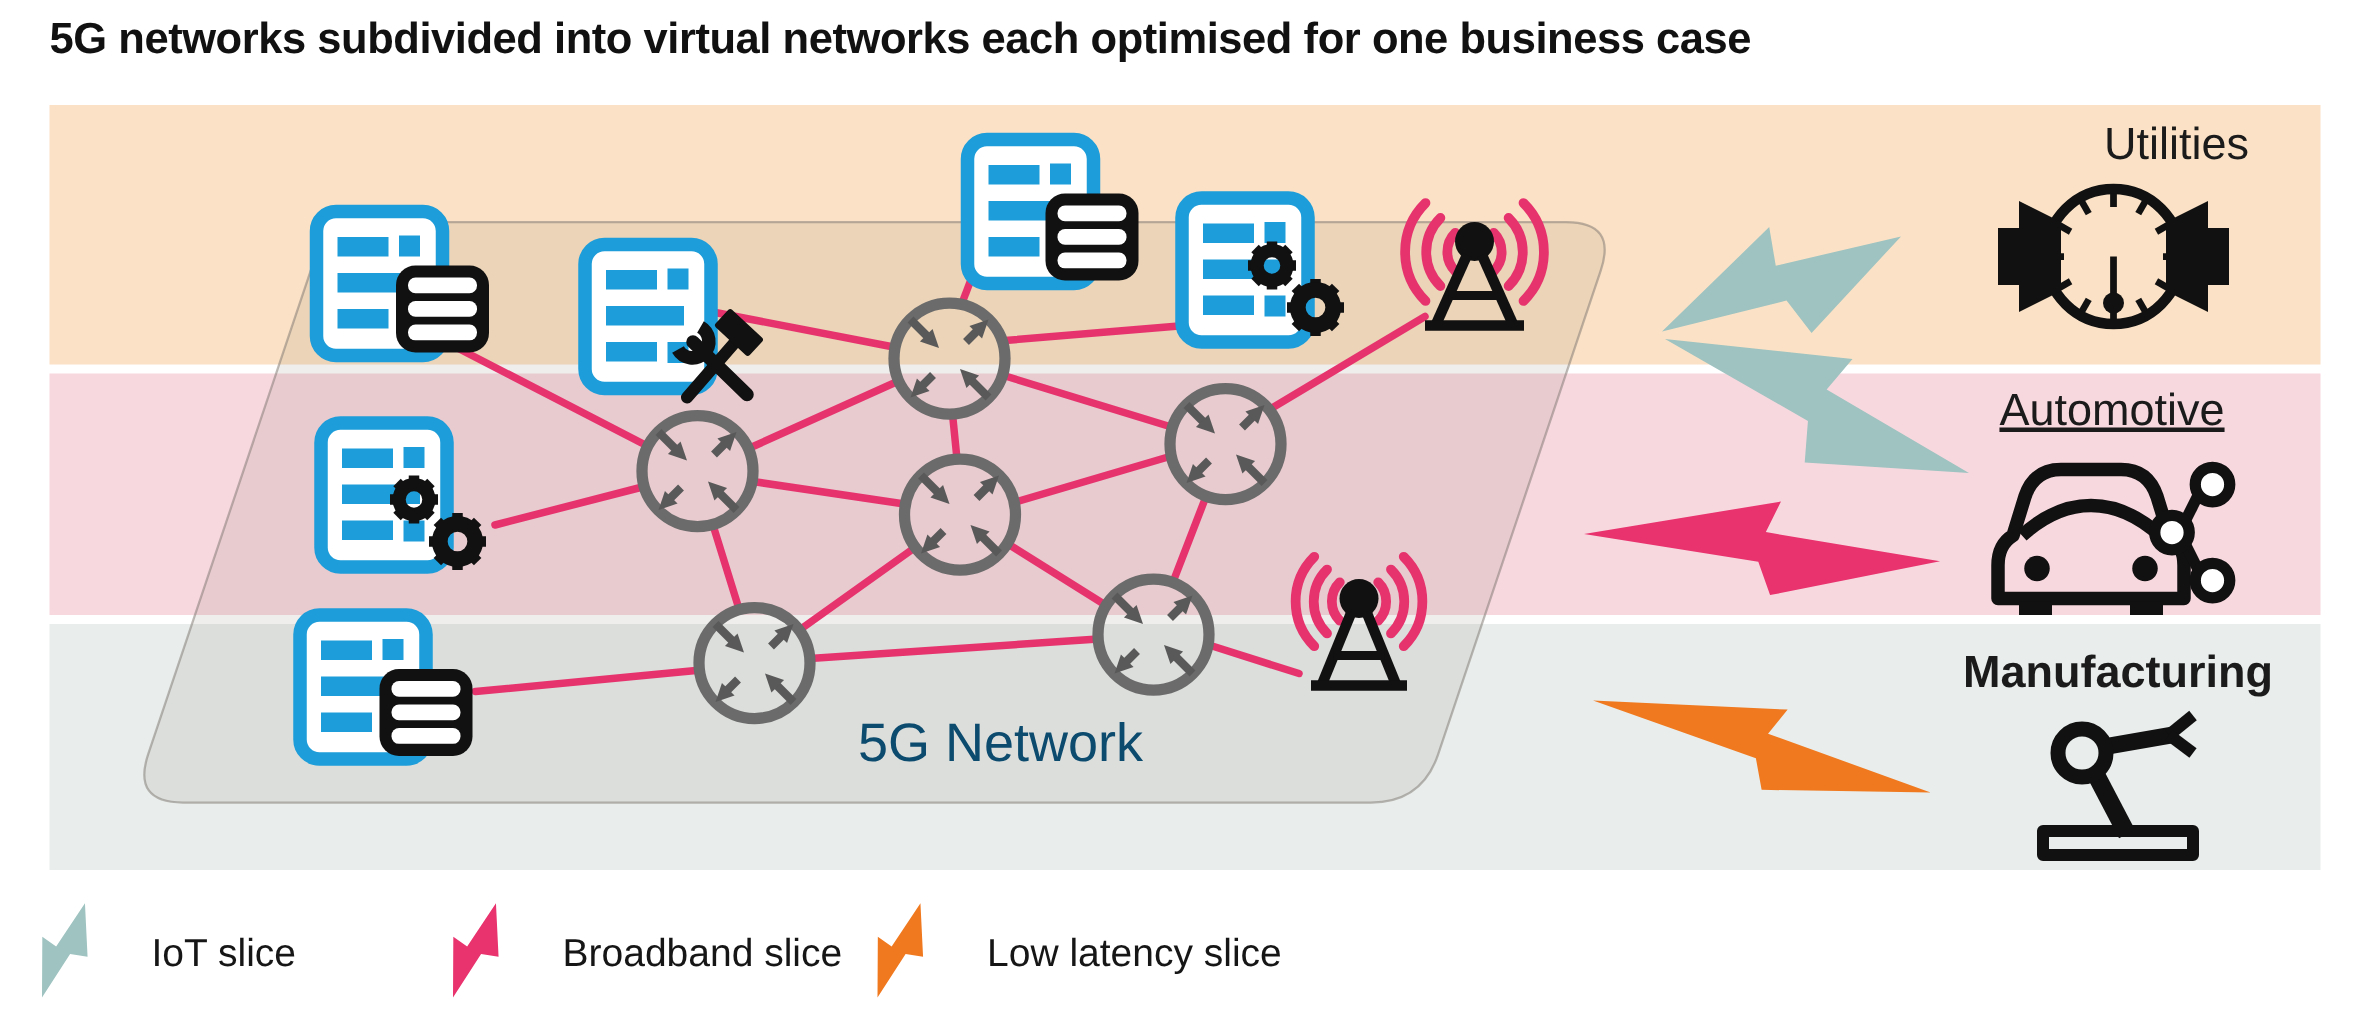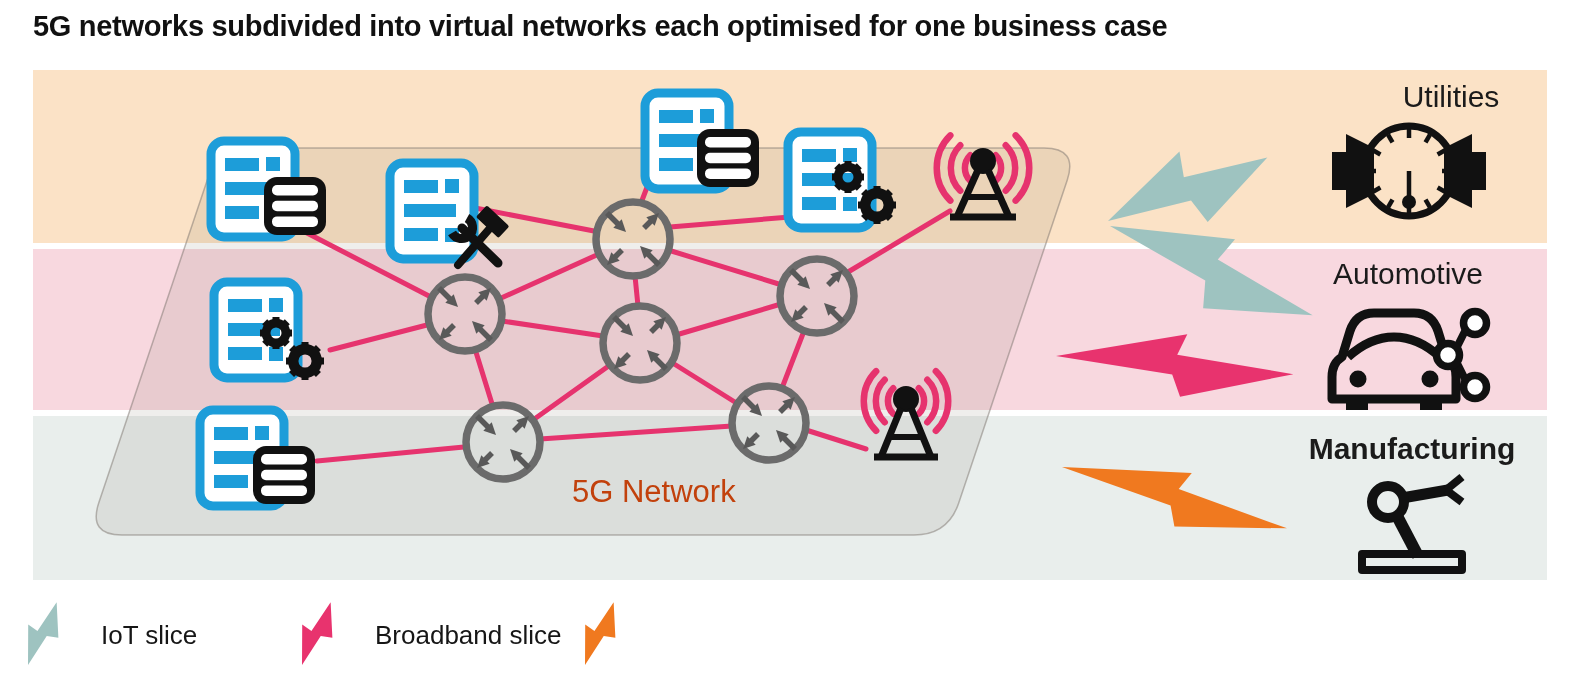--- a/index.html
+++ b/index.html
@@ -7,21 +7,21 @@
           font-family:"Liberation Sans",sans-serif;}
   .title{position:absolute;left:33px;top:10px;font-size:29px;font-weight:bold;color:#111;
          letter-spacing:-0.3px;white-space:nowrap;}
   .band{position:absolute;left:33px;width:1514px;}
   .band-utilities{top:70px;height:173px;}
   .band-automotive{top:249px;height:161px;}
   .band-manufacturing{top:416px;height:164px;}
   .sector-label{position:absolute;transform:translateX(-50%);font-size:30px;color:#1b1b1b;
                 white-space:nowrap;}
   #diagram{position:absolute;left:0;top:0;}
-  .network-label{position:absolute;left:572px;top:474px;font-size:31px;color:#c2410c;
+  .network-label{position:absolute;left:572px;top:474px;font-size:36px;color:#0c4a6e;
                  white-space:nowrap;text-align:center;}
   .sector-icon{position:absolute;}
   .legend-item{position:absolute;top:597px;display:flex;align-items:center;gap:13px;}
   .legend-label{font-size:26px;color:#161616;white-space:nowrap;}
 </style>
 </head>
 <body>
 
 <div class="canvas">
 
@@ -267,21 +267,21 @@
       </g>
       <polygon points="0,0 130,-30 121,-8 238,6 126,36 117,13" transform="translate(1108,221) rotate(-24) scale(0.72,1.15)" fill="#9ec3c0"></polygon>
       <polygon points="0,0 130,-30 121,-8 238,6 126,36 117,13" transform="translate(1110,226) rotate(22) scale(0.93,1.15)" fill="#9ec3c0"></polygon>
       <polygon points="0,0 130,-30 121,-8 238,6 126,36 117,13" transform="translate(1056,356) rotate(3) scale(1,0.95)" fill="#e8336e"></polygon>
       <polygon points="0,0 130,-30 121,-8 238,6 126,36 117,13" transform="translate(1062,467) rotate(14) scale(0.98,0.85)" fill="#f0791f"></polygon>
     </svg>
 
   <div class="network-label">5G Network</div>
 
   <div class="sector-label" style="left:1415px;top:80px;margin-left:36px;">Utilities</div>
-  <div class="sector-label" style="left:1408px;top:257px;">Automotive</div>
+  <div class="sector-label" style="left:1408px;top:257px;text-decoration:underline;">Automotive</div>
   <div class="sector-label" style="left:1412px;top:432px;font-weight:bold;">Manufacturing</div>
 
   <svg class="sector-icon" style="left:1322px;top:114px;" width="175" height="115" viewBox="0 0 175 115">
     <g stroke="#111" fill="none">
       <circle cx="87" cy="57" r="45" stroke-width="7"></circle>
       <g stroke-width="4.5">
         <line x1="120" y1="57" x2="129" y2="57"></line>
           <line x1="115.6" y1="40.5" x2="123.4" y2="36"></line>
         <line x1="103.5" y1="28.4" x2="108" y2="20.6"></line>
           <line x1="87" y1="24" x2="87" y2="15"></line>
@@ -341,15 +341,16 @@
   <div class="legend-item" style="left:292px;text-align:right;">
     <svg width="70" height="76">
       <polygon points="0,0 130,-30 121,-8 238,6 126,36 117,13" transform="translate(10,68) rotate(-68) scale(0.29,0.5)" fill="#e8336e"></polygon>
     </svg>
     <span class="legend-label">Broadband slice</span>
   </div>
   <div class="legend-item" style="left:575px;">
     <svg width="70" height="76">
       <polygon points="0,0 130,-30 121,-8 238,6 126,36 117,13" transform="translate(10,68) rotate(-68) scale(0.29,0.5)" fill="#f0791f"></polygon>
     </svg>
+    <span class="legend-label">Low latency slice</span>
   </div>
 
 </div>
 
 </body></html>

